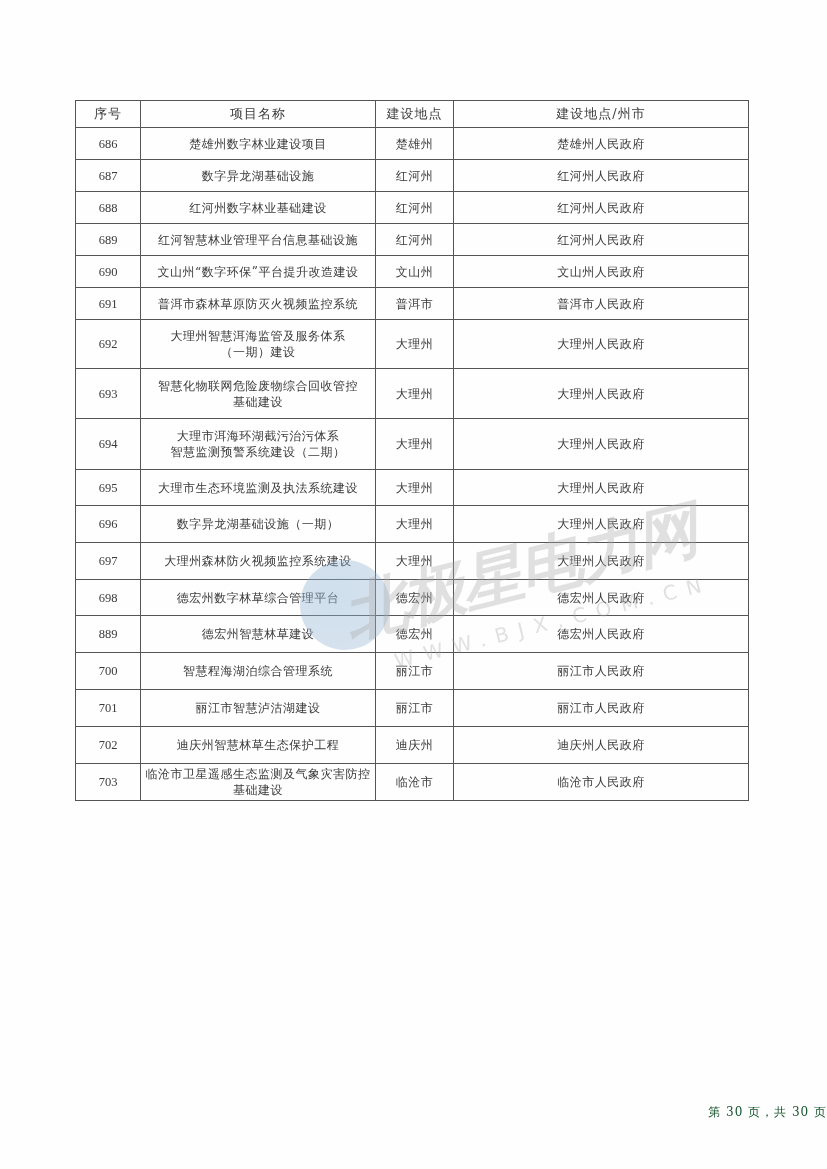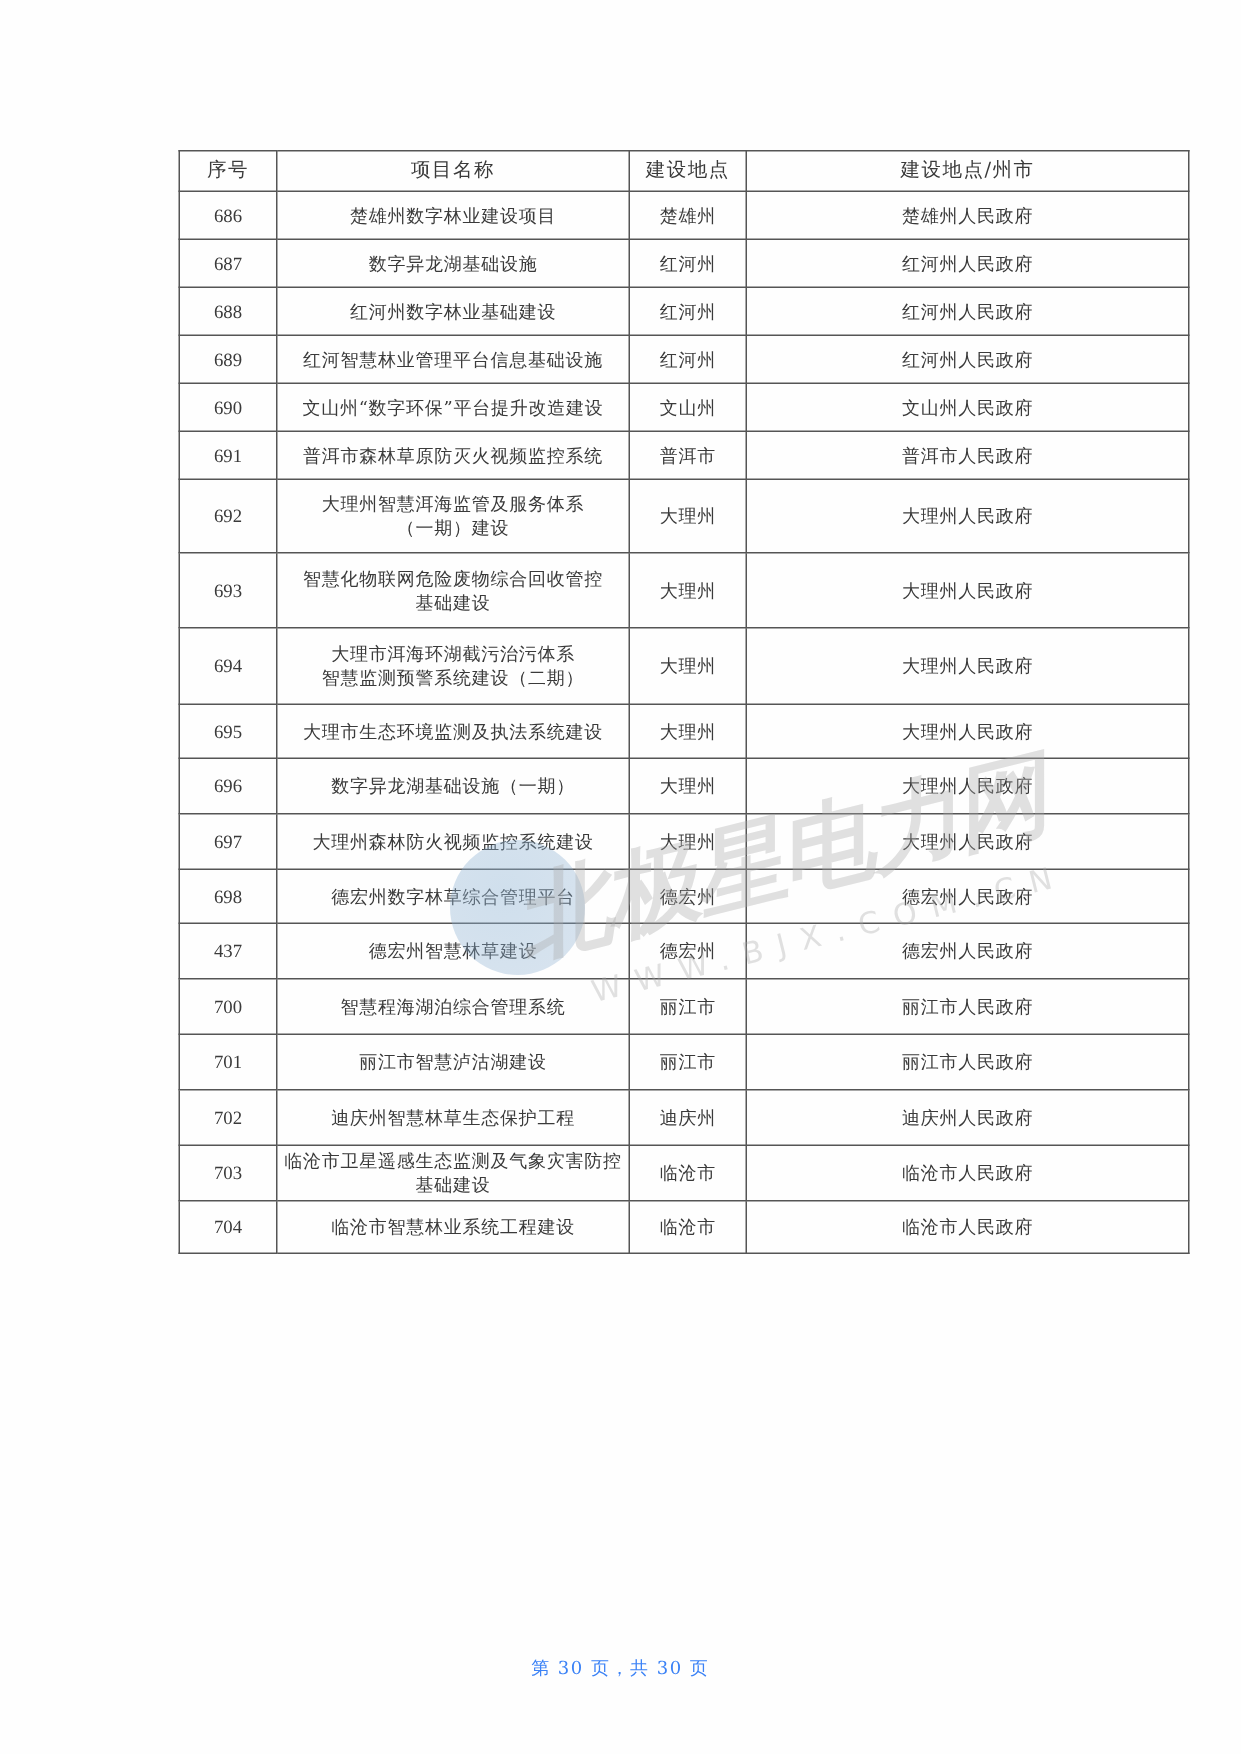--- a/index.html
+++ b/index.html
@@ -22,21 +22,20 @@
       background: #fefefe;
     }
     table.project-table {
       position: absolute;
       left: 75px;
       top: 100px;
       width: 673px;
       border-collapse: collapse;
       table-layout: fixed;
       font-size: 12px;
-      margin-left: 44px;
     }
     table.project-table th,
     table.project-table td {
       border: 1px solid #555555;
       text-align: center;
       vertical-align: middle;
       padding: 0 2px;
       line-height: 16px;
       font-weight: normal;
       color: #3a3a3a;
@@ -52,23 +51,23 @@
     }
     td.name { letter-spacing: 0.5px; }
     td.loc, td.dept { letter-spacing: 0.5px; }
     .name-line { display: block; }
 
     .footer {
       position: absolute;
       left: 0;
       width: 827px;
       top: 1104px;
-      text-align: center;
+      text-align: right;
       font-size: 12px;
-      color: #3b82f6;
+      color: #14532d;
       letter-spacing: 1px;
     }
 
     .watermark {
       position: absolute;
       left: 300px;
       top: 490px;
       width: 360px;
       height: 170px;
       pointer-events: none;
@@ -229,21 +228,21 @@
         </tr>
         <tr style="height: 36px;">
           <td class="num">698</td>
           <td class="name">
             <span class="name-line">德宏州数字林草综合管理平台</span>
           </td>
           <td class="loc">德宏州</td>
           <td class="dept">德宏州人民政府</td>
         </tr>
         <tr style="height: 37px;">
-          <td class="num">437</td>
+          <td class="num">889</td>
           <td class="name">
             <span class="name-line">德宏州智慧林草建设</span>
           </td>
           <td class="loc">德宏州</td>
           <td class="dept">德宏州人民政府</td>
         </tr>
         <tr style="height: 37px;">
           <td class="num">700</td>
           <td class="name">
             <span class="name-line">智慧程海湖泊综合管理系统</span>
@@ -265,28 +264,20 @@
             <span class="name-line">迪庆州智慧林草生态保护工程</span>
           </td>
           <td class="loc">迪庆州</td>
           <td class="dept">迪庆州人民政府</td>
         </tr>
         <tr style="height: 37px;">
           <td class="num">703</td>
           <td class="name">
             <span class="name-line">临沧市卫星遥感生态监测及气象灾害防控</span>
             <span class="name-line">基础建设</span>
-          </td>
-          <td class="loc">临沧市</td>
-          <td class="dept">临沧市人民政府</td>
-        </tr>
-        <tr style="height: 35px;">
-          <td class="num">704</td>
-          <td class="name">
-            <span class="name-line">临沧市智慧林业系统工程建设</span>
           </td>
           <td class="loc">临沧市</td>
           <td class="dept">临沧市人民政府</td>
         </tr>
       </tbody>
   </table>
 
   <div class="watermark">
     <div class="wm-globe"></div>
     <div class="wm-text">北极星电力网</div>

